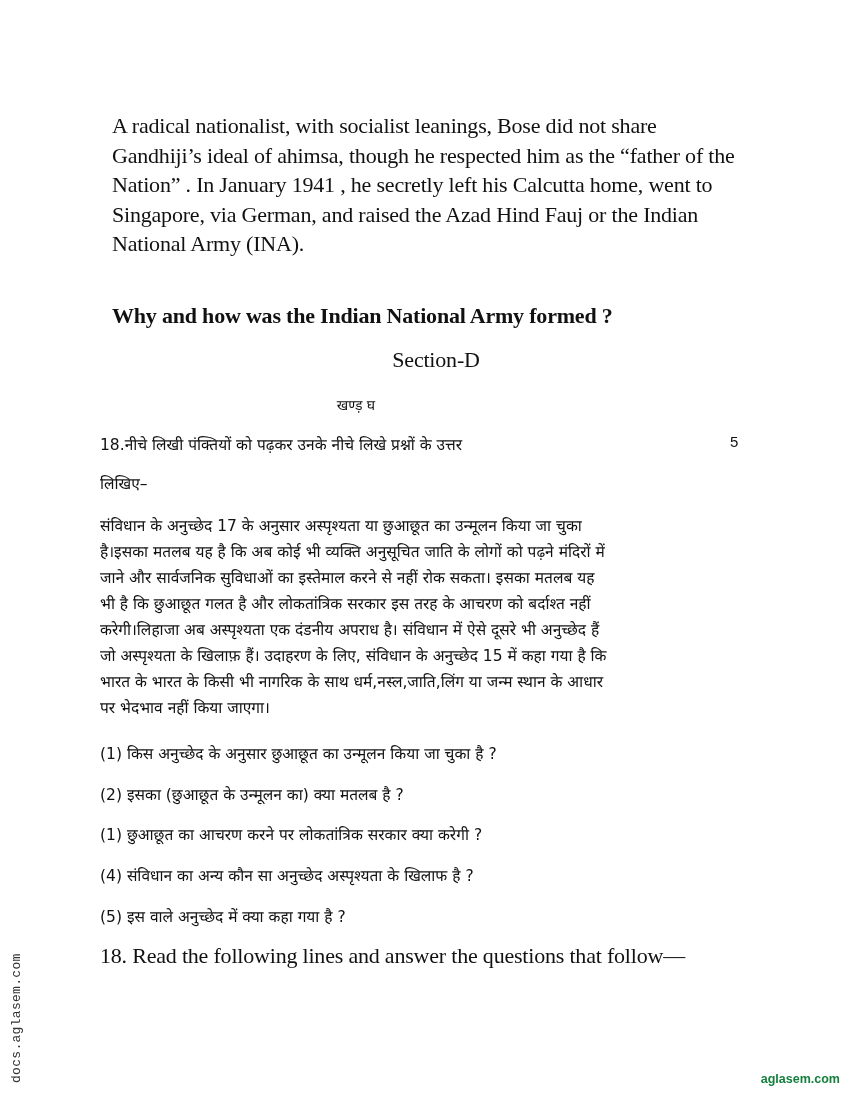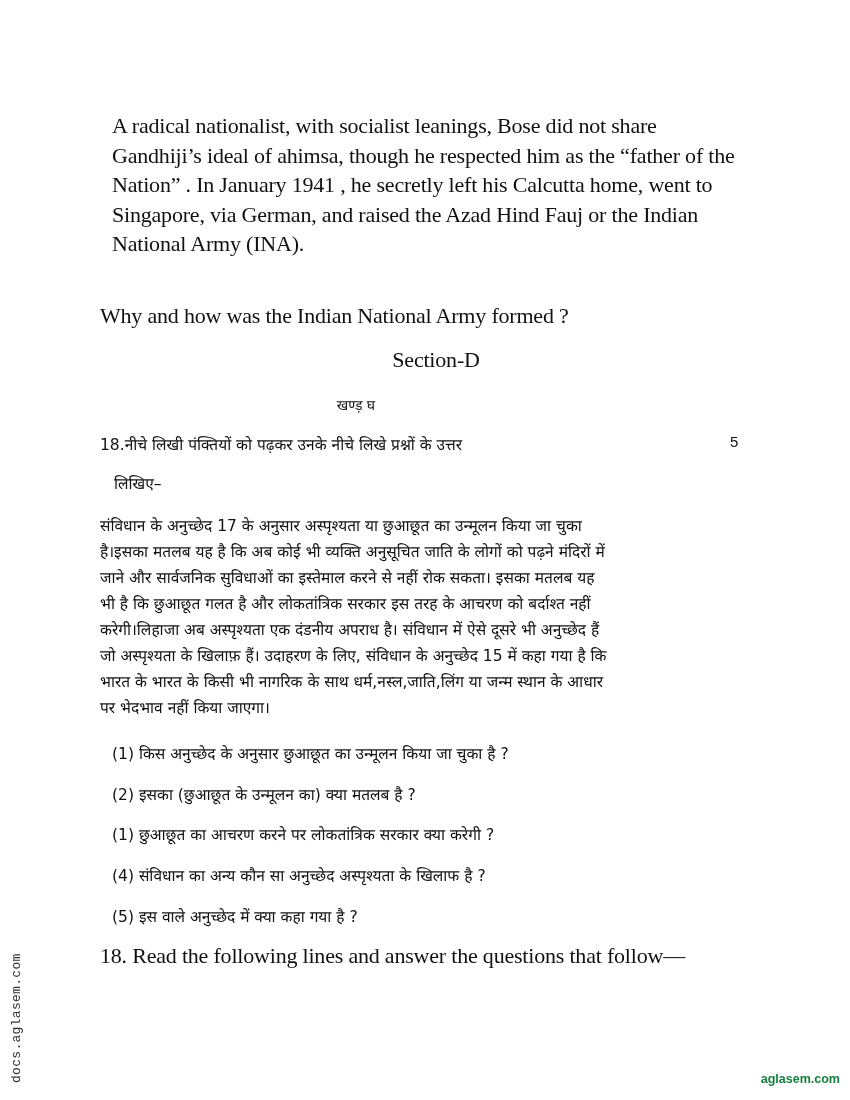--- a/index.html
+++ b/index.html
@@ -32,23 +32,24 @@
       position: absolute;
       left: 100px;
       top: 99px;
       width: 660px;
       line-height: 29.5px;
       margin: 12px;
     }
     .intro .line { display: block; white-space: nowrap; }
     .question-en {
       position: absolute;
-      left: 100px;
+      left: 112px;
       top: 303px;
       white-space: nowrap;
+      font-weight: bold;
     }
     .section-title {
       position: absolute;
       left: 0;
       width: 850px;
       top: 347px;
       text-align: center;
       font-size: 22px;
       margin-left: 11px;
     }
@@ -72,35 +73,33 @@
       left: 730px;
       top: 433px;
       font-family: "Liberation Sans", sans-serif;
       font-size: 15px;
     }
     .q18-hi-cont {
       position: absolute;
       left: 100px;
       top: 472px;
       white-space: nowrap;
-      margin-left: 14px;
     }
     .passage {
       position: absolute;
       left: 100px;
       top: 513px;
       width: 650px;
       line-height: 26px;
     }
     .passage .line { display: block; white-space: nowrap; text-align: justify; }
     .subq {
       position: absolute;
       left: 100px;
       white-space: nowrap;
-      margin-left: 12px;
     }
     .q18-en {
       position: absolute;
       left: 100px;
       top: 943px;
       white-space: nowrap;
     }
     .watermark-side {
       position: absolute;
       left: 9px;

